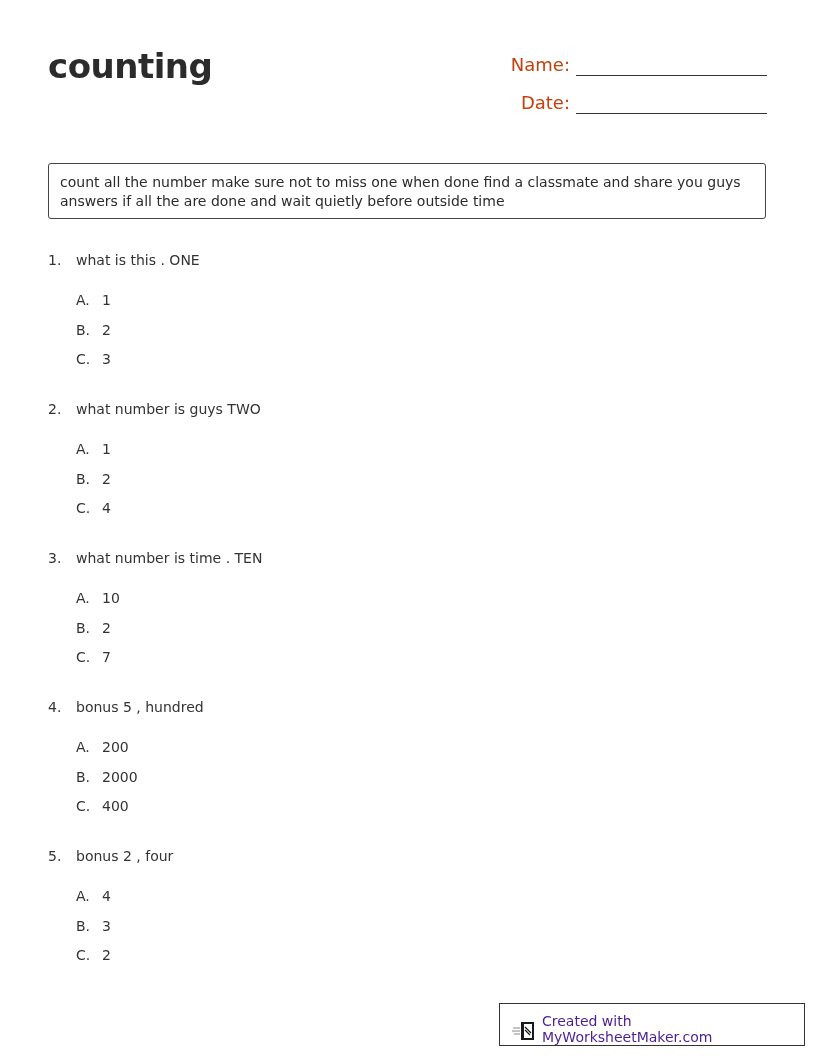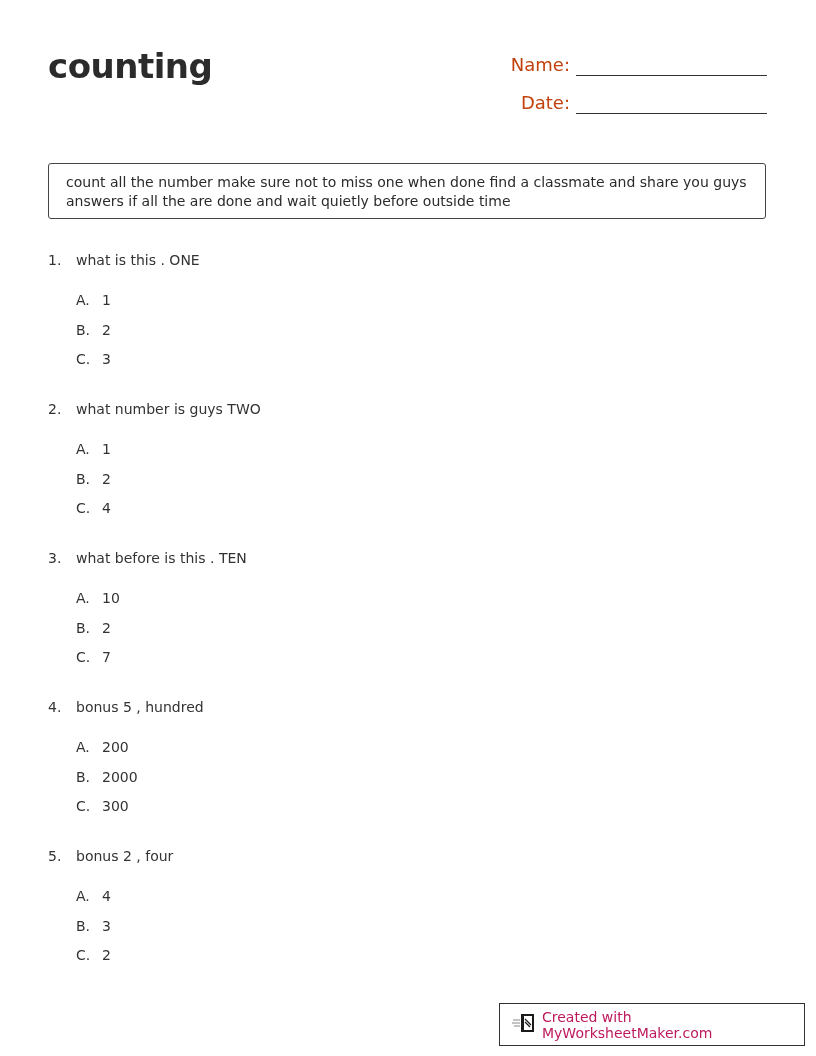--- a/index.html
+++ b/index.html
@@ -17,35 +17,35 @@
       font-size: 18px; color: #c2410c; text-align: right; width: 80px;
       margin-right: 6px; line-height: 22px;
     }
     .field-line { width: 191px; border-bottom: 1.5px solid #333; height: 22px; }
     .name-row { left: 490px; top: 53px; }
     .date-row { left: 490px; top: 91px; justify-content: flex-end; }
 
     .instructions {
       position: absolute; left: 48px; top: 163px; width: 718px; height: 56px;
       border: 1.5px solid #444; border-radius: 3px; box-sizing: border-box;
-      padding: 9px 17px; font-size: 14px; line-height: 19px; color: #2b2b2b;
+      padding: 9px 11px; font-size: 14px; line-height: 19px; color: #2b2b2b;
     }
 
     .question { position: absolute; left: 48px; }
     .q-line { display: flex; font-size: 14px; color: #333; height: 20px; align-items: center; }
     .q-num { width: 28px; }
     .choices { margin-left: 28px; margin-top: 20px; }
     .choice { display: flex; font-size: 14px; height: 20px; align-items: center; margin-bottom: 9.5px; color: #333; }
     .c-letter { width: 26px; }
 
     .footer {
       position: absolute; left: 499px; top: 1003px; width: 306px; height: 43px;
       border: 1.5px solid #333; box-sizing: border-box;
-      display: flex; align-items: center; padding-left: 12px;
-      font-size: 14px; color: #be185d;
+      display: flex; align-items: flex-end; padding-left: 12px;
+      font-size: 14px; color: #4c1d95;
     }
     .footer svg { margin-right: 6px; }
   </style>
 </head>
 <body>
 
 <div class="title">counting</div>
 
 <div class="field-row name-row">
   <span class="field-label">Name:</span>
@@ -96,21 +96,21 @@
     <div class="choice">
         <span class="c-letter">C.</span>
         <span>4</span>
       </div>
   </div>
 </div>
 
 <div class="question" style="top:548px;">
   <div class="q-line">
     <span class="q-num">3.</span>
-    <span>what before is this . TEN</span>
+    <span>what number is time . TEN</span>
   </div>
   <div class="choices">
     <div class="choice">
         <span class="c-letter">A.</span>
         <span>10</span>
       </div>
     <div class="choice">
         <span class="c-letter">B.</span>
         <span>2</span>
       </div>
@@ -130,21 +130,21 @@
     <div class="choice">
         <span class="c-letter">A.</span>
         <span>200</span>
       </div>
     <div class="choice">
         <span class="c-letter">B.</span>
         <span>2000</span>
       </div>
     <div class="choice">
         <span class="c-letter">C.</span>
-        <span>300</span>
+        <span>400</span>
       </div>
   </div>
 </div>
 
 <div class="question" style="top:846px;">
   <div class="q-line">
     <span class="q-num">5.</span>
     <span>bonus 2 , four</span>
   </div>
   <div class="choices">

